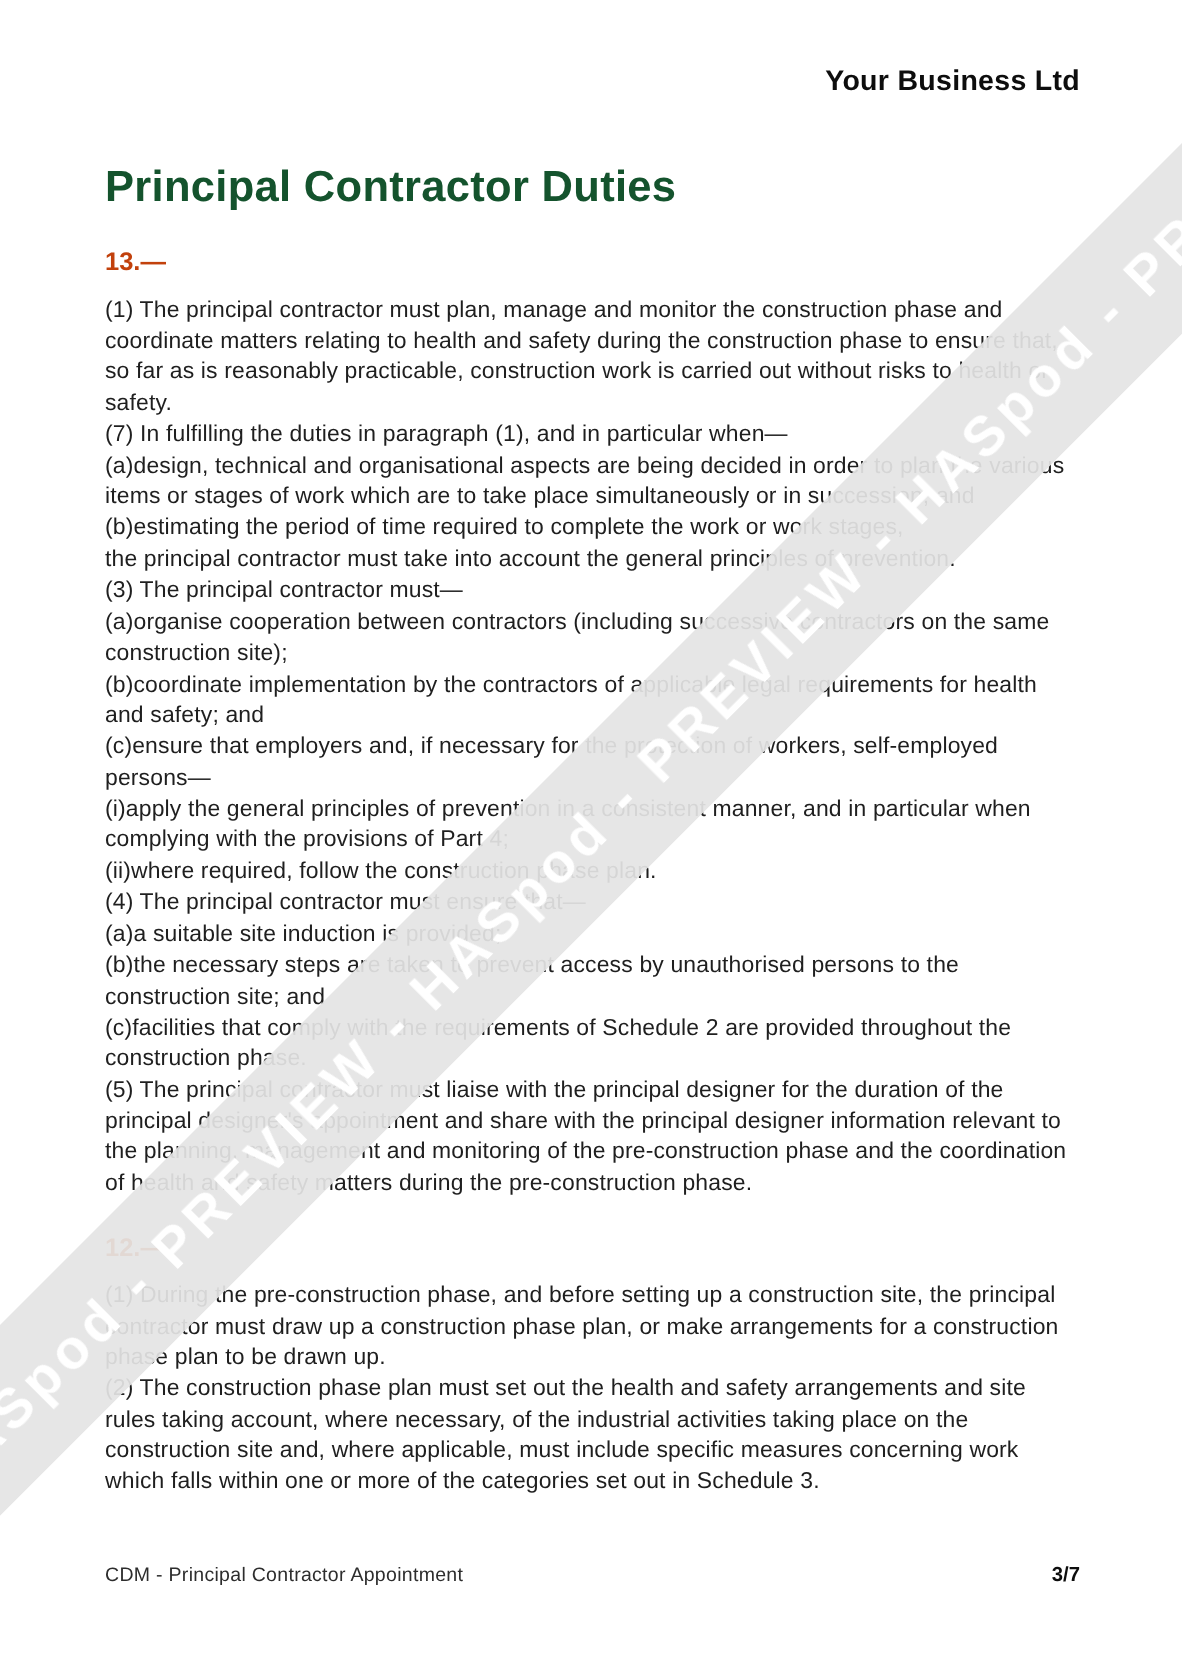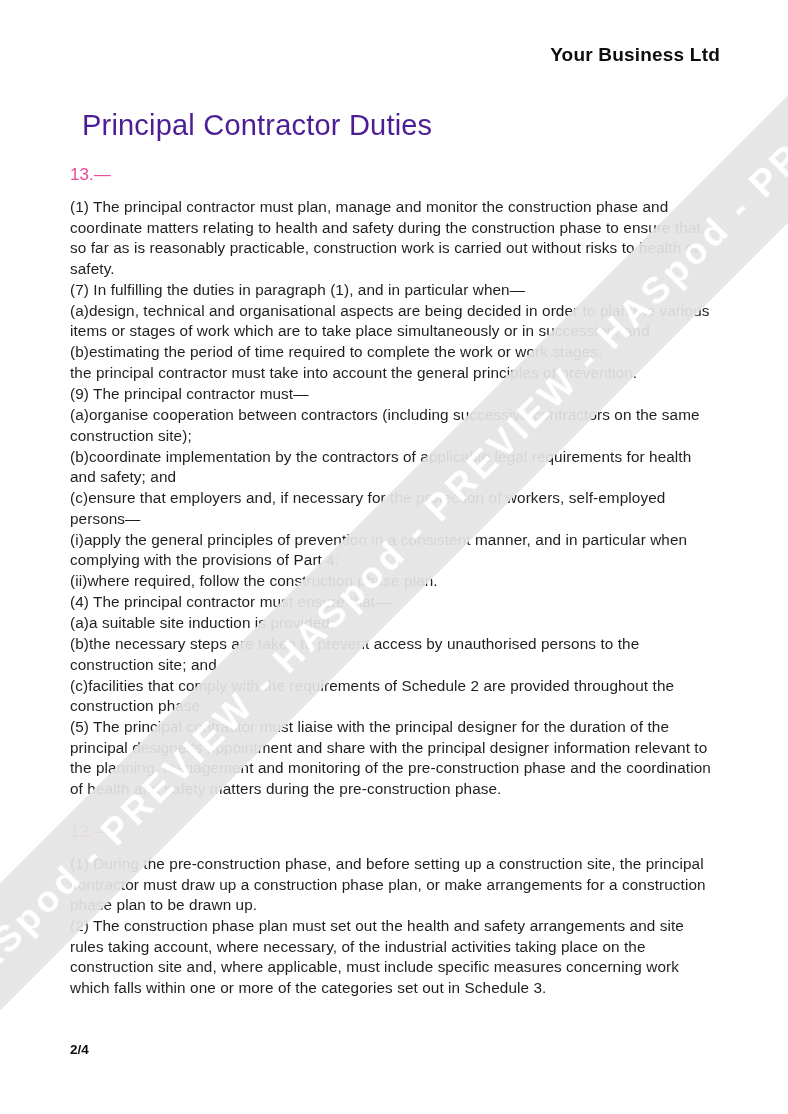--- a/index.html
+++ b/index.html
@@ -21,33 +21,33 @@
   .letterhead {
     padding-top:44px;
     text-align:right;
     font-size:19px;
     font-weight:800;
     color:#0d0d0d;
     letter-spacing:0.2px;
     line-height:22px;
   }
   h1.doc-title {
-    margin:42px 0 0 12px;
+    margin:42px 0 0 0;
     font-size:29px;
     line-height:34px;
-    font-weight:400;
-    color:#4c1d95;
+    font-weight:700;
+    color:#14532d;
     letter-spacing:0.2px;
   }
   h2.sec-heading {
     margin:23px 0 0 0;
     font-size:17px;
     line-height:20px;
-    font-weight:400;
-    color:#ec4899;
+    font-weight:700;
+    color:#c2410c;
   }
   .paras { margin:12px 0 0 0; }
   .paras p {
     margin:0 0 0.5px 0;
     font-size:15.3px;
     line-height:20.5px;
     color:#1f1f1f;
     letter-spacing:0.1px;
   }
   .footer {
@@ -103,41 +103,42 @@
     <h1 class="doc-title">Principal Contractor Duties</h1>
 
     <div id="sections">
         <h2 class="sec-heading">13.—</h2>
         <div class="paras">
           <p>(1) The principal contractor must plan, manage and monitor the construction phase and coordinate matters relating to health and safety during the construction phase to ensure that, so far as is reasonably practicable, construction work is carried out without risks to health or safety.</p>
           <p>(7) In fulfilling the duties in paragraph (1), and in particular when—</p>
           <p>(a)design, technical and organisational aspects are being decided in order to plan the various items or stages of work which are to take place simultaneously or in succession; and</p>
           <p>(b)estimating the period of time required to complete the work or work stages,</p>
           <p>the principal contractor must take into account the general principles of prevention.</p>
-          <p>(9) The principal contractor must—</p>
+          <p>(3) The principal contractor must—</p>
           <p>(a)organise cooperation between contractors (including successive contractors on the same construction site);</p>
           <p>(b)coordinate implementation by the contractors of applicable legal requirements for health and safety; and</p>
           <p>(c)ensure that employers and, if necessary for the protection of workers, self-employed persons—</p>
           <p>(i)apply the general principles of prevention in a consistent manner, and in particular when complying with the provisions of Part 4;</p>
           <p>(ii)where required, follow the construction phase plan.</p>
           <p>(4) The principal contractor must ensure that—</p>
           <p>(a)a suitable site induction is provided;</p>
           <p>(b)the necessary steps are taken to prevent access by unauthorised persons to the construction site; and</p>
           <p>(c)facilities that comply with the requirements of Schedule 2 are provided throughout the construction phase.</p>
           <p>(5) The principal contractor must liaise with the principal designer for the duration of the principal designer's appointment and share with the principal designer information relevant to the planning, management and monitoring of the pre-construction phase and the coordination of health and safety matters during the pre-construction phase.</p>
         </div>
         <h2 class="sec-heading">12.—</h2>
         <div class="paras">
           <p>(1) During the pre-construction phase, and before setting up a construction site, the principal contractor must draw up a construction phase plan, or make arrangements for a construction phase plan to be drawn up.</p>
           <p>(2) The construction phase plan must set out the health and safety arrangements and site rules taking account, where necessary, of the industrial activities taking place on the construction site and, where applicable, must include specific measures concerning work which falls within one or more of the categories set out in Schedule 3.</p>
         </div>
       </div>
   </div>
 
   <div class="footer">
-    <span class="page-num">2/4</span>
+    <span class="doc-ref">CDM - Principal Contractor Appointment</span>
+    <span class="page-num">3/7</span>
   </div>
 
   <div class="watermark" style="background: rgba(228, 228, 228, 0.92);">
     <span class="wm-text" style="color: rgb(255, 255, 255);">HASpod - PREVIEW - HASpod - PREVIEW - HASpod - PREVIEW - HASpod - PREVIEW</span>
   </div>
 
 </div>
 
 </body></html>

